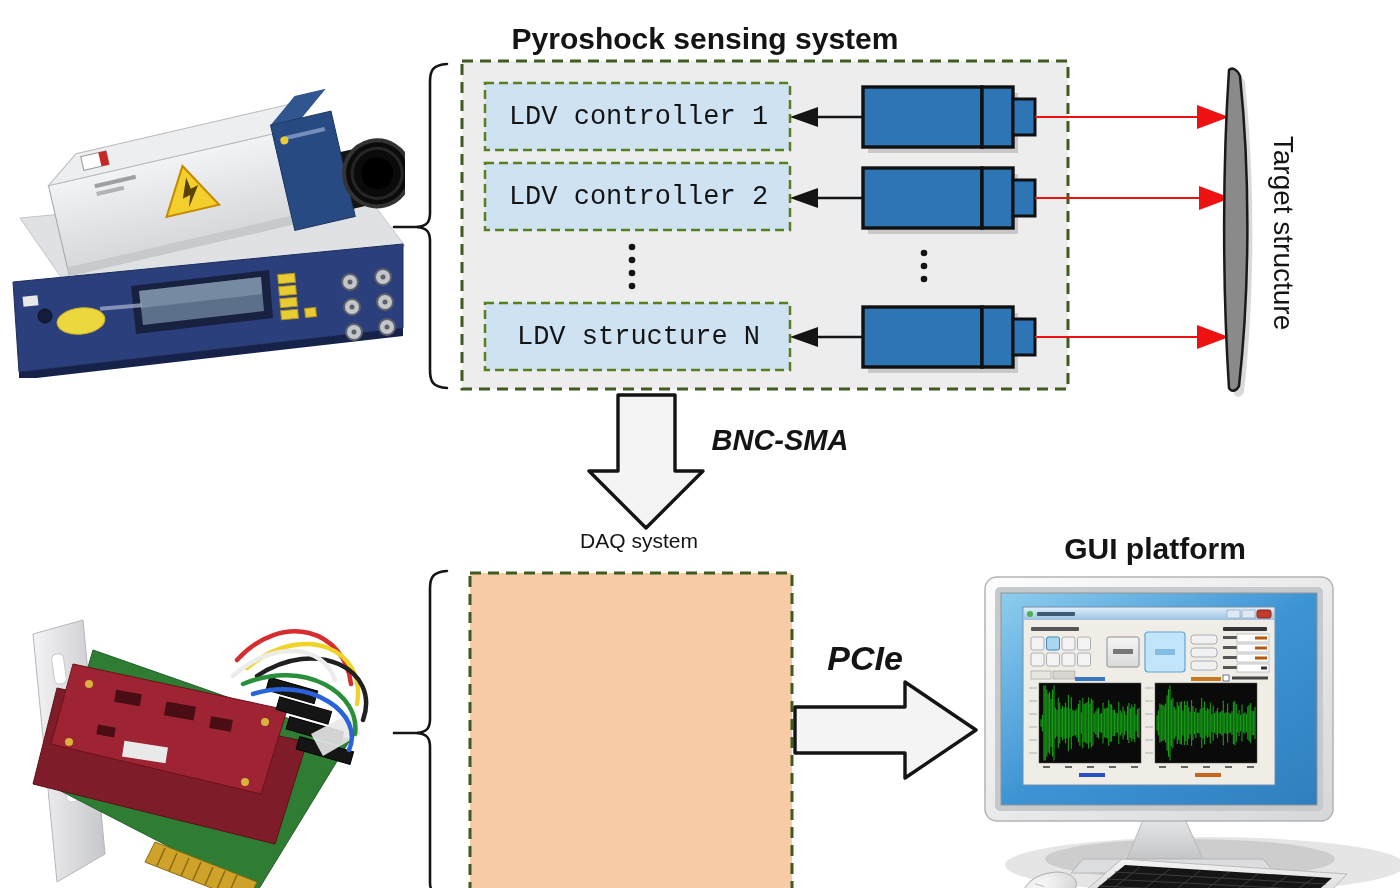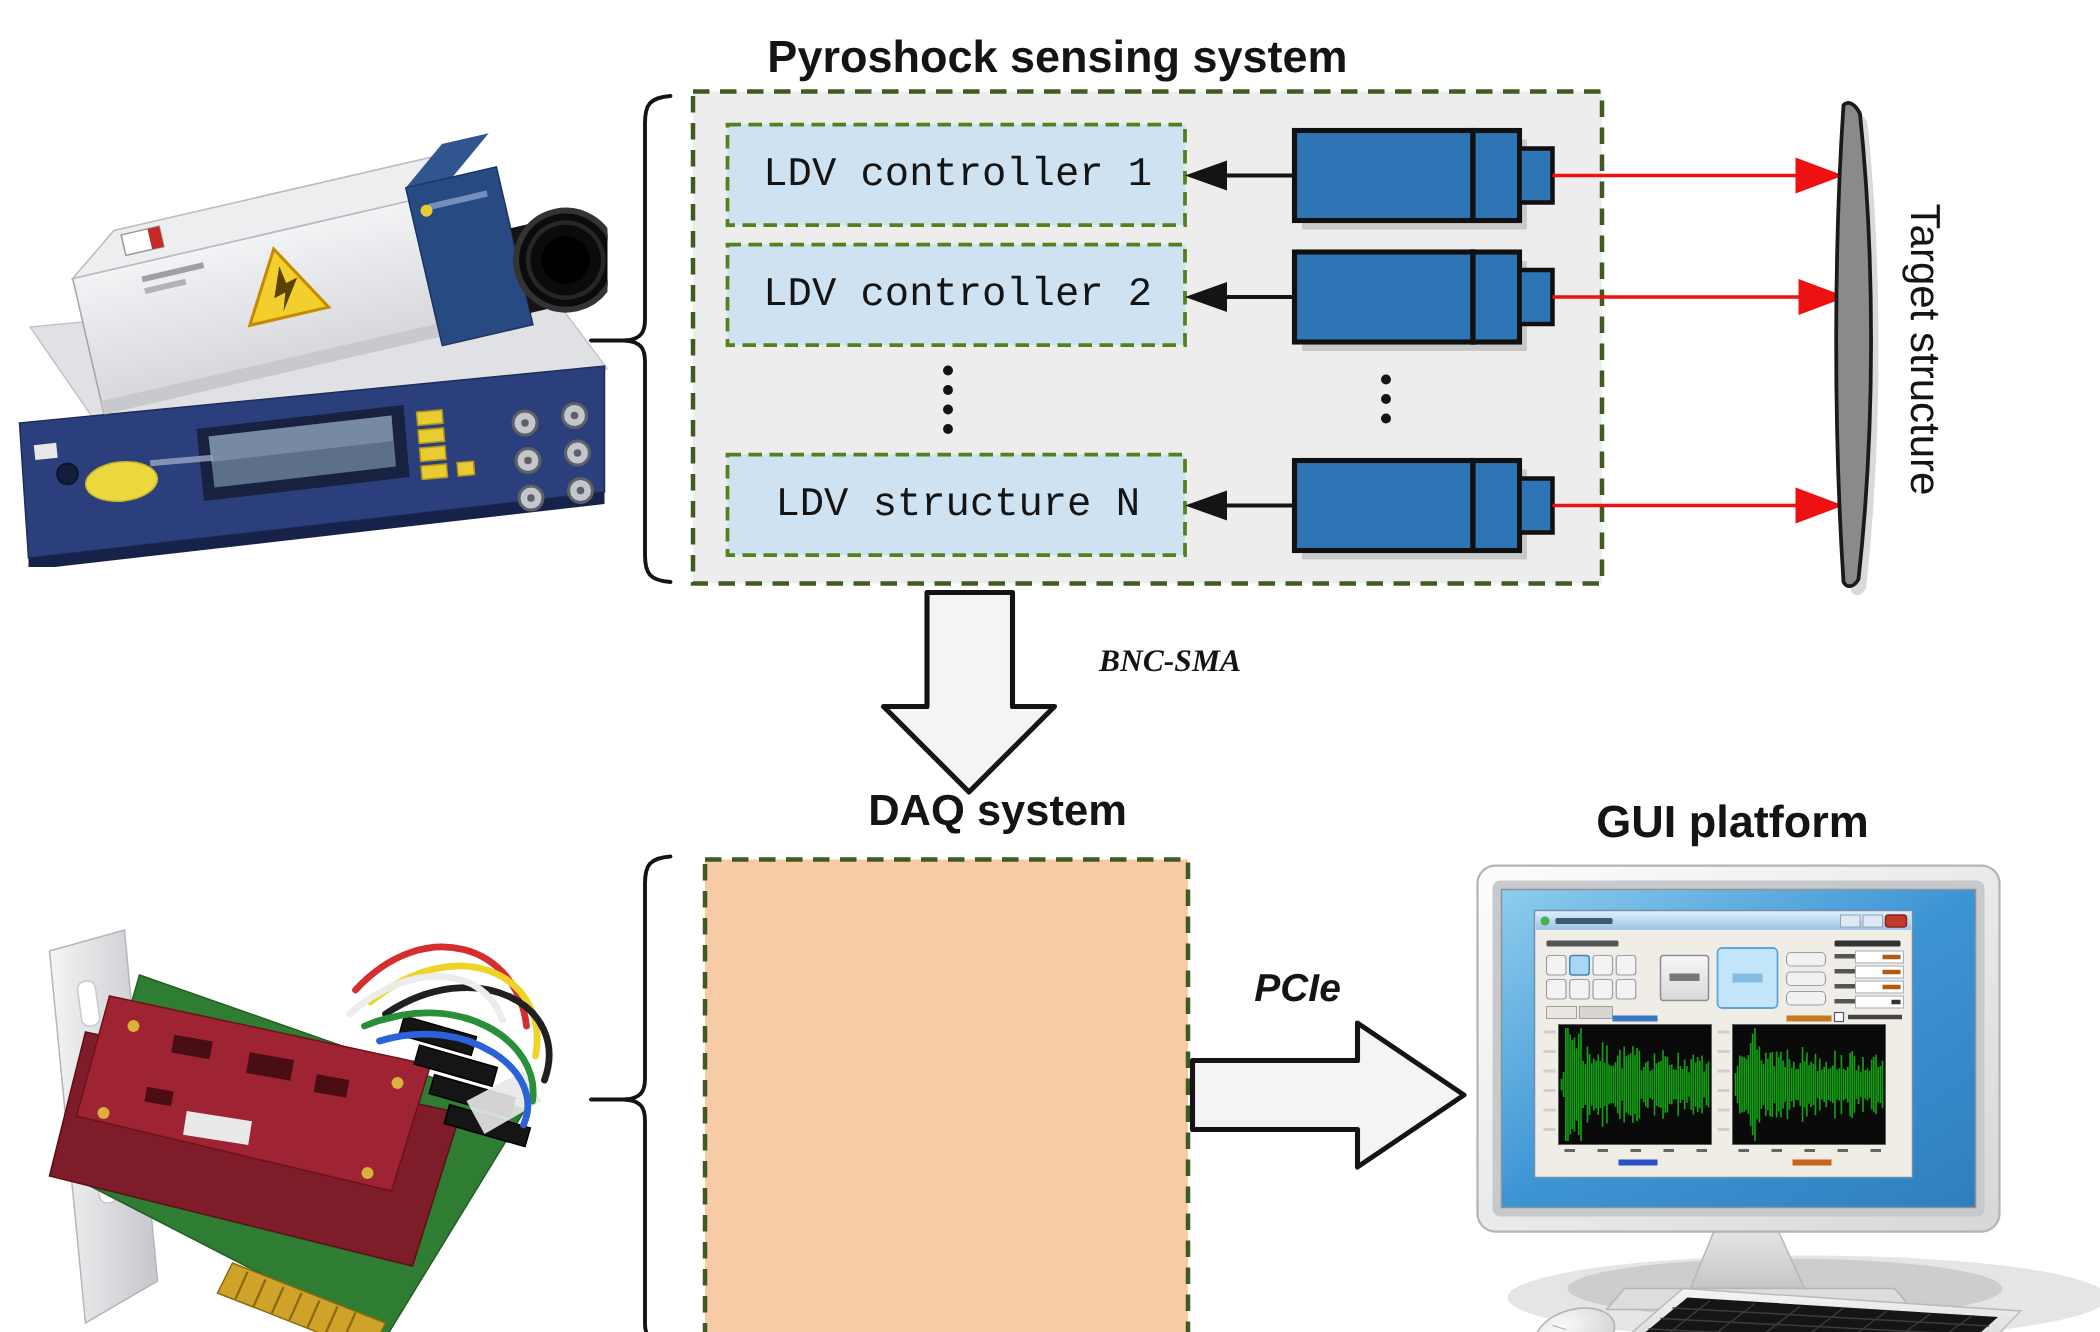--- a/index.html
+++ b/index.html
@@ -8,25 +8,25 @@
   .abs{position:absolute;}
   .lbl{position:absolute;display:flex;align-items:center;justify-content:center;
        text-align:center;color:#141414;}
   .bold{font-weight:bold;}
   .boldital{font-weight:bold;font-style:italic;}
   #title-sensing{left:440px;top:0px;width:530px;height:38px;font-size:30px;font-weight:bold;}
   .ctl-label{left:487px;width:303px;height:67px;font-size:27px;font-family:Liberation Mono, monospace;}
   #ctl1{top:63px;} #ctl2{top:143px;} #ctlN{top:283px;}
   #target-label{left:1123px;top:197px;width:320px;height:32px;font-size:28px;
                 transform:rotate(90deg);transform-origin:center;}
-  #bnc-label{left:660px;top:400px;width:240px;height:40px;font-size:21px;font-family:Liberation Serif, serif;}
-  #daq-title{left:495px;top:503px;width:340px;height:36px;font-size:29px;font-weight:bold;}
+  #bnc-label{left:660px;top:400px;width:240px;height:40px;font-size:29px;}
+  #daq-title{left:469px;top:503px;width:340px;height:36px;font-size:21px;font-weight:normal;}
   #daq-text{left:477px;top:640px;width:312px;height:150px;font-size:31px;line-height:47px;
             white-space:pre-line;}
-  #pcie-label{left:800px;top:621px;width:130px;height:34px;font-size:26px;}
+  #pcie-label{left:800px;top:621px;width:130px;height:34px;font-size:34px;}
   #gui-title{left:1010px;top:510px;width:290px;height:38px;font-size:30px;font-weight:bold;}
   svg{position:absolute;left:0;top:0;}
 </style>
 </head>
 <body>
 
 <div id="stage">
 
   <svg width="1400" height="888" viewBox="0 0 1400 888">
 

